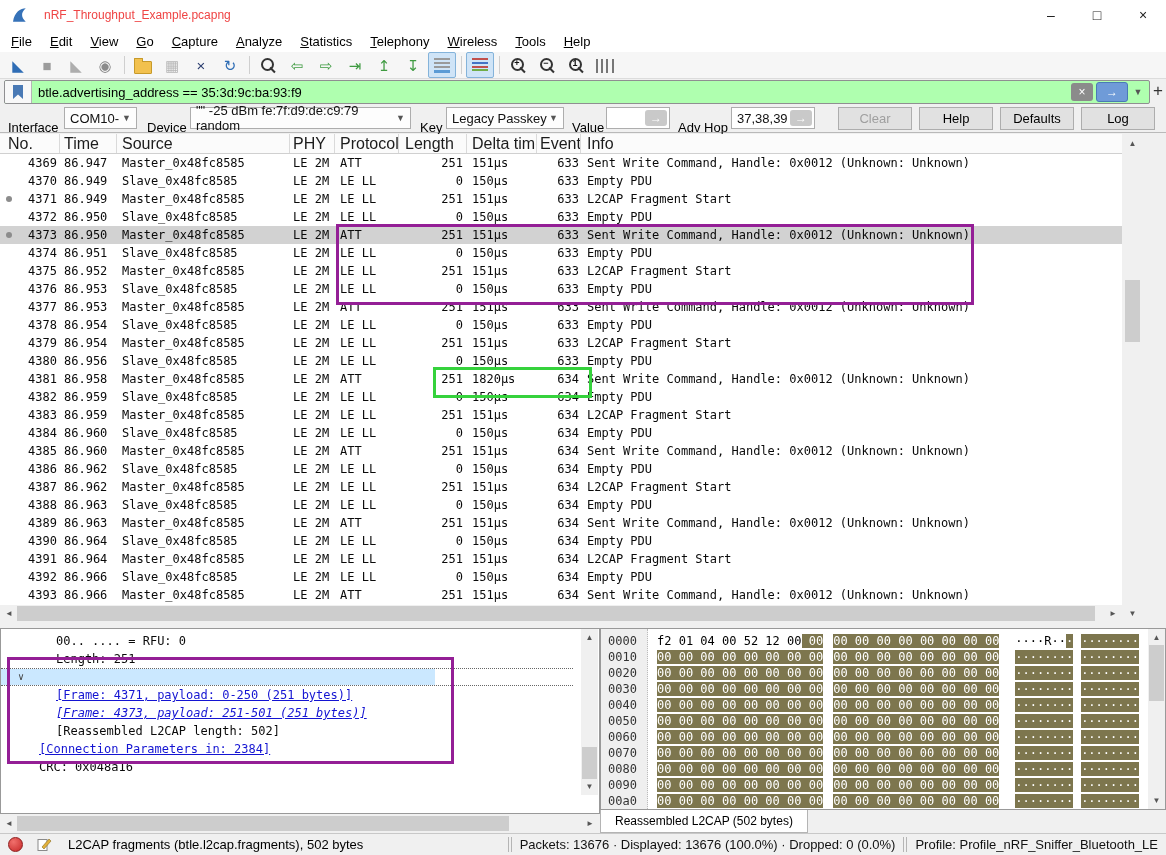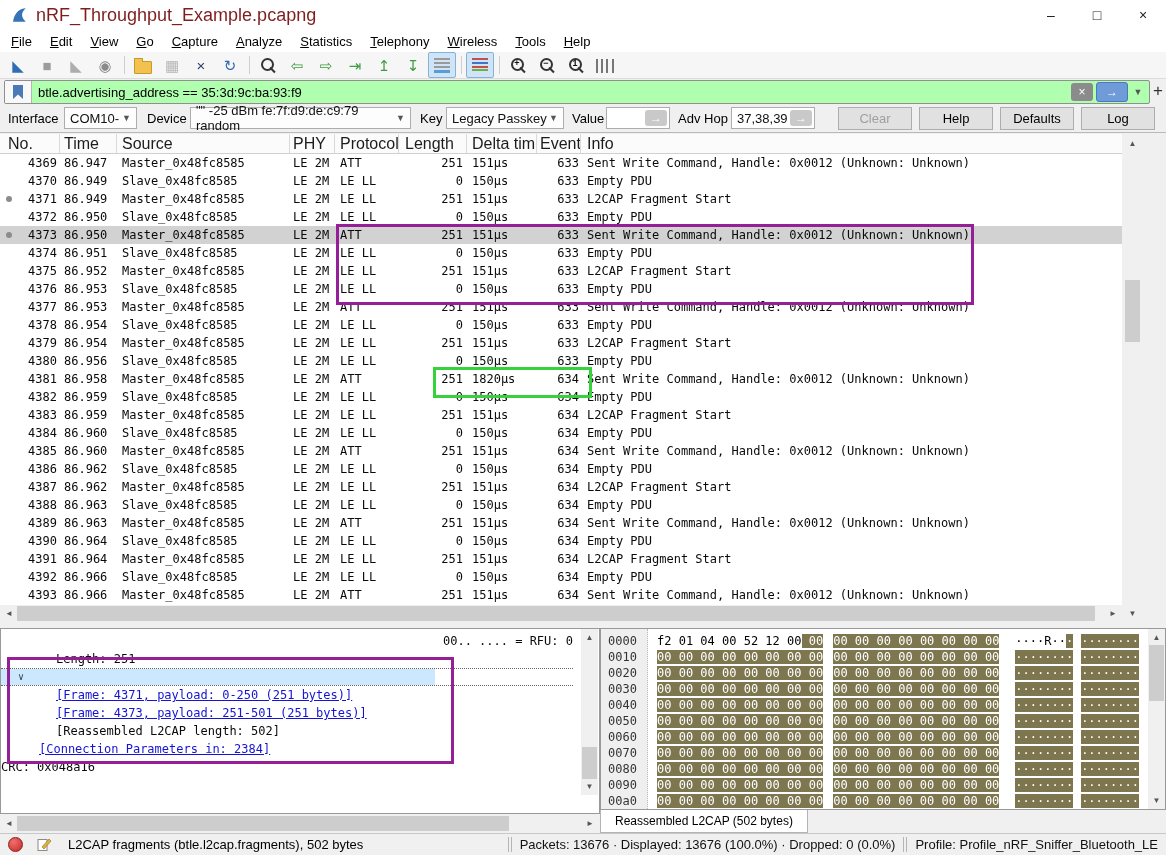--- a/index.html
+++ b/index.html
@@ -3,21 +3,21 @@
 <meta charset="utf-8">
 <style>
   html,body{margin:0;padding:0}
   body{width:1166px;height:855px;position:relative;overflow:hidden;background:#f0f0f0;
        font-family:"Liberation Sans",sans-serif;color:#111;-webkit-font-smoothing:antialiased}
   .abs{position:absolute}
 
   
   #titlebar{left:0;top:0;width:1166px;height:30px;background:#fff;display:flex;align-items:center}
   #titlebar .appicon{margin-left:10px;width:18px;height:18px}
-  #titlebar .title{margin-left:8px;font-size:18px;color:#7f1d1d}
+  #titlebar .title{margin-left:16px;font-size:12px;color:#ef4444}
   .wctrls{margin-left:auto;display:flex;height:30px}
   .wc{width:46px;height:30px;display:flex;align-items:center;justify-content:center;font-size:14px;color:#222}
 
   
   #menubar{left:0;top:30px;width:1166px;height:22px;background:#fff;display:flex;align-items:center;padding-left:2px;position:absolute}
   .menu-item{display:inline-block;padding:2px 9px;font-size:13px;color:#000}
   .menu-item::first-letter{text-decoration:underline}
 
   
   #toolbar{left:0;top:52px;width:1166px;height:27px;background:#f6f6f6;border-bottom:1px solid #dcdcdc;
@@ -49,21 +49,21 @@
   .bmark{width:10px;height:14px;background:#4a7ab5;clip-path:polygon(0 0,100% 0,100% 100%,50% 68%,0 100%)}
   #filtertext{flex:1;font-size:13px;color:#000;padding-left:6px;white-space:nowrap;overflow:hidden}
   .fbtn{height:18px;border-radius:3px;display:flex;align-items:center;justify-content:center;color:#fff;font-size:12px;margin-right:3px}
   .fx{width:22px;background:#8b8b8b}
   .fapply{width:30px;background:#6f9bd8;border:1px solid #4a7ab5;font-weight:bold}
   .fcaret{width:14px;color:#555;font-size:9px;text-align:center;margin-right:4px}
   #fadd{position:absolute;left:1153px;top:2px;font-size:17px;color:#333}
 
   
   #ifacebar{left:0;top:104px;width:1166px;height:29px;background:#f0f0f0;border-bottom:1px solid #b9b9b9;position:absolute;box-sizing:border-box}
-  .ilabel{position:absolute;top:7px;font-size:13px;color:#000}
+  .ilabel{position:absolute;top:16px;font-size:13px;color:#000}
   .combo{position:absolute;top:3px;height:22px;background:#fdfdfd;border:1px solid #adadad;box-sizing:border-box;
          font-size:13px;display:flex;align-items:center;padding-left:5px}
   .combo .caret{margin-left:auto;margin-right:5px;font-size:9px;color:#555}
   .ifield{position:absolute;top:3px;height:22px;background:#fff;border:1px solid #adadad;box-sizing:border-box;
           font-size:13px;display:flex;align-items:center;padding-left:5px}
   .goarrow{margin-left:auto;margin-right:2px;width:22px;height:16px;background:#c9c9c9;border-radius:3px;color:#fff;
            display:flex;align-items:center;justify-content:center;font-size:12px;font-weight:bold}
   .ibtn{position:absolute;top:3px;width:74px;height:23px;background:#e1e1e1;border:1px solid #adadad;box-sizing:border-box;
         font-size:13px;display:flex;align-items:center;justify-content:center;color:#000}
   .ibtn.disabled{color:#9f9f9f}
@@ -355,28 +355,28 @@
   <div class="arrow down">▼</div>
 </div>
 <div class="sb" id="hscroll-list">
   <div class="arrow left">◄</div>
   <div class="thumb"></div>
   <div class="arrow right">►</div>
 </div>
 
 <div id="dpane">
   <div id="dlines">
-      <div class="dline plain" style="padding-left: 55px; text-align: right;"><span class="dtext">00.. .... = RFU: 0</span></div>
+      <div class="dline plain" style="padding-left: 55px;"><span class="dtext">00.. .... = RFU: 0</span></div>
       <div class="dline plain" style="padding-left: 55px;"><span class="dtext">Length: 251</span></div>
       <div class="dline selected" style="padding-left: 38px;"><div class="dsel-bg"></div><span class="chev">∨</span></div>
       <div class="dline link" style="padding-left: 55px;"><span class="dtext">[Frame: 4371, payload: 0-250 (251 bytes)]</span></div>
-      <div class="dline link" style="padding-left: 55px;"><span class="dtext">[Frame: 4373, payload: 251-501 (251 bytes)]</span></div>
+      <div class="dline link" style="padding-left: 55px; font-style: italic;"><span class="dtext">[Frame: 4373, payload: 251-501 (251 bytes)]</span></div>
       <div class="dline plain" style="padding-left: 55px;"><span class="dtext">[Reassembled L2CAP length: 502]</span></div>
       <div class="dline link" style="padding-left: 38px;"><span class="dtext">[Connection Parameters in: 2384]</span></div>
-      <div class="dline plain" style=""><span class="dtext">CRC: 0x048a16</span></div>
+      <div class="dline plain" style="padding-left: 38px;"><span class="dtext">CRC: 0x048a16</span></div>
     </div>
 </div>
 <div class="sb" id="dvscroll">
   <div class="arrow up">▲</div>
   <div class="thumb"></div>
   <div class="arrow down">▼</div>
 </div>
 <div class="sb" id="dhscroll">
   <div class="arrow left">◄</div>
   <div class="thumb"></div>

